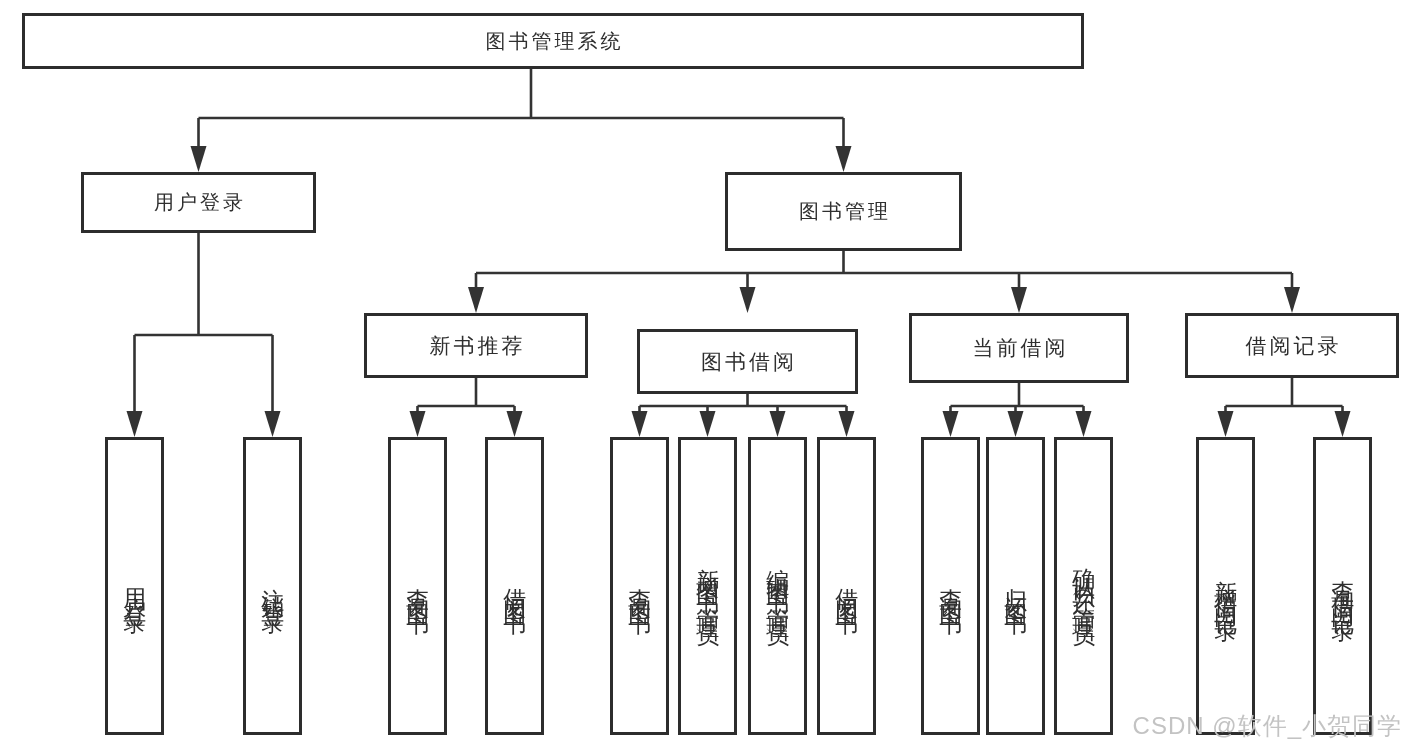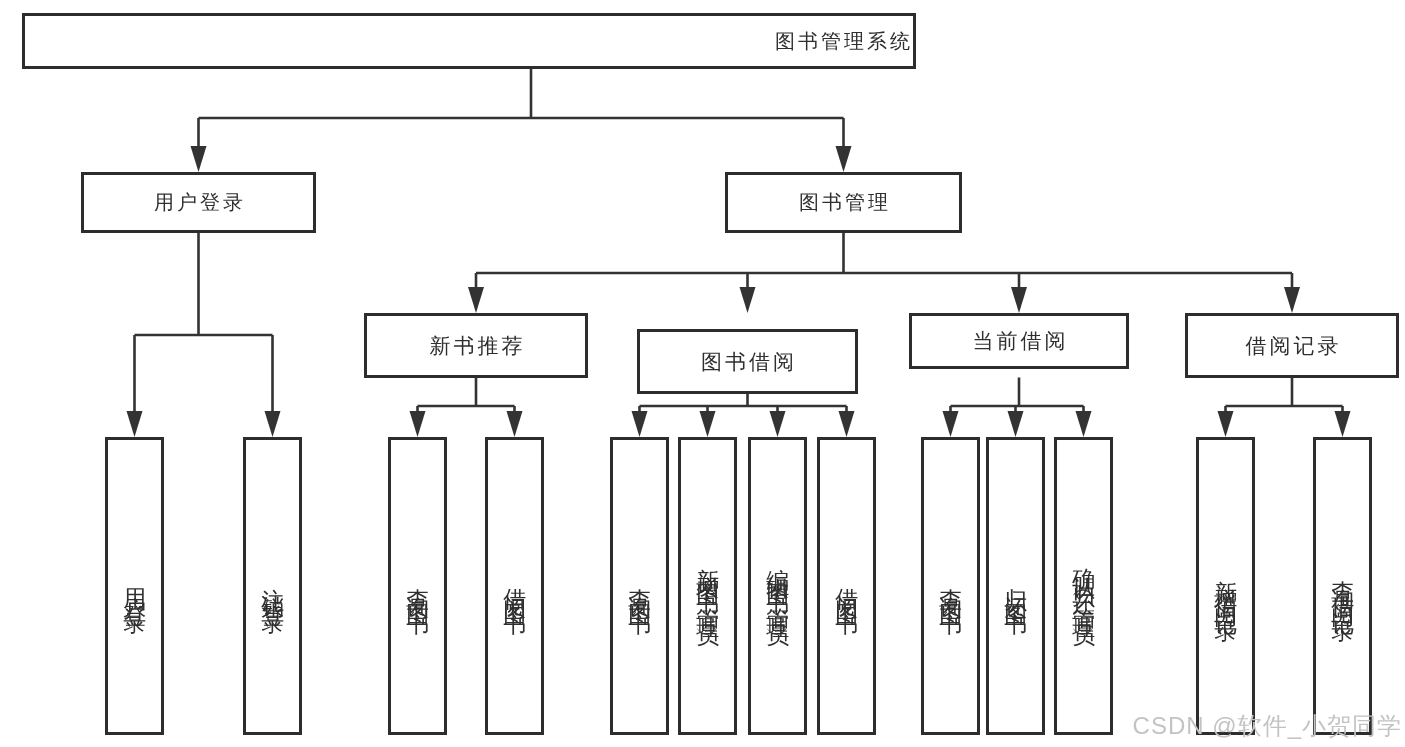--- a/index.html
+++ b/index.html
@@ -102,38 +102,38 @@
       <polygon points="769.5,411 785.5,411 777.5,437"></polygon>
       <polygon points="838.5,411 854.5,411 846.5,437"></polygon>
       <polygon points="942.5,411 958.5,411 950.5,437"></polygon>
       <polygon points="1007.5,411 1023.5,411 1015.5,437"></polygon>
       <polygon points="1075.5,411 1091.5,411 1083.5,437"></polygon>
       <polygon points="1217.5,411 1233.5,411 1225.5,437"></polygon>
       <polygon points="1334.5,411 1350.5,411 1342.5,437"></polygon>
     </g>
   </svg>
 
-  <div class="box" style="left:22px; top:13px; width:894px; height:56px;justify-content:flex-end;">
+  <div class="box" style="left:22px; top:13px; width:1062px; height:56px;">
     <span class="h-label">图书管理系统</span>
   </div>
 
   <div class="box" style="left:81px; top:172px; width:235px; height:61px;">
     <span class="h-label">用户登录</span>
   </div>
-  <div class="box" style="left:725px; top:172px; width:237px; height:61px;">
+  <div class="box" style="left:725px; top:172px; width:237px; height:79px;">
     <span class="h-label">图书管理</span>
   </div>
 
   <div class="box lvl3" style="left:364px; top:313px; width:224px; height:65px;">
     <span class="h-label">新书推荐</span>
   </div>
   <div class="box lvl3" style="left:637px; top:313px; width:221px; height:65px;margin-top:16px;">
     <span class="h-label">图书借阅</span>
   </div>
-  <div class="box lvl3" style="left:909px; top:313px; width:220px; height:56px;">
+  <div class="box lvl3" style="left:909px; top:313px; width:220px; height:70px;">
     <span class="h-label">当前借阅</span>
   </div>
   <div class="box lvl3" style="left:1185px; top:313px; width:214px; height:65px;">
     <span class="h-label">借阅记录</span>
   </div>
 
   <div class="box leaf" style="left:105px;">
     <span class="v-label">用户登录</span>
   </div>
   <div class="box leaf" style="left:243px;">

